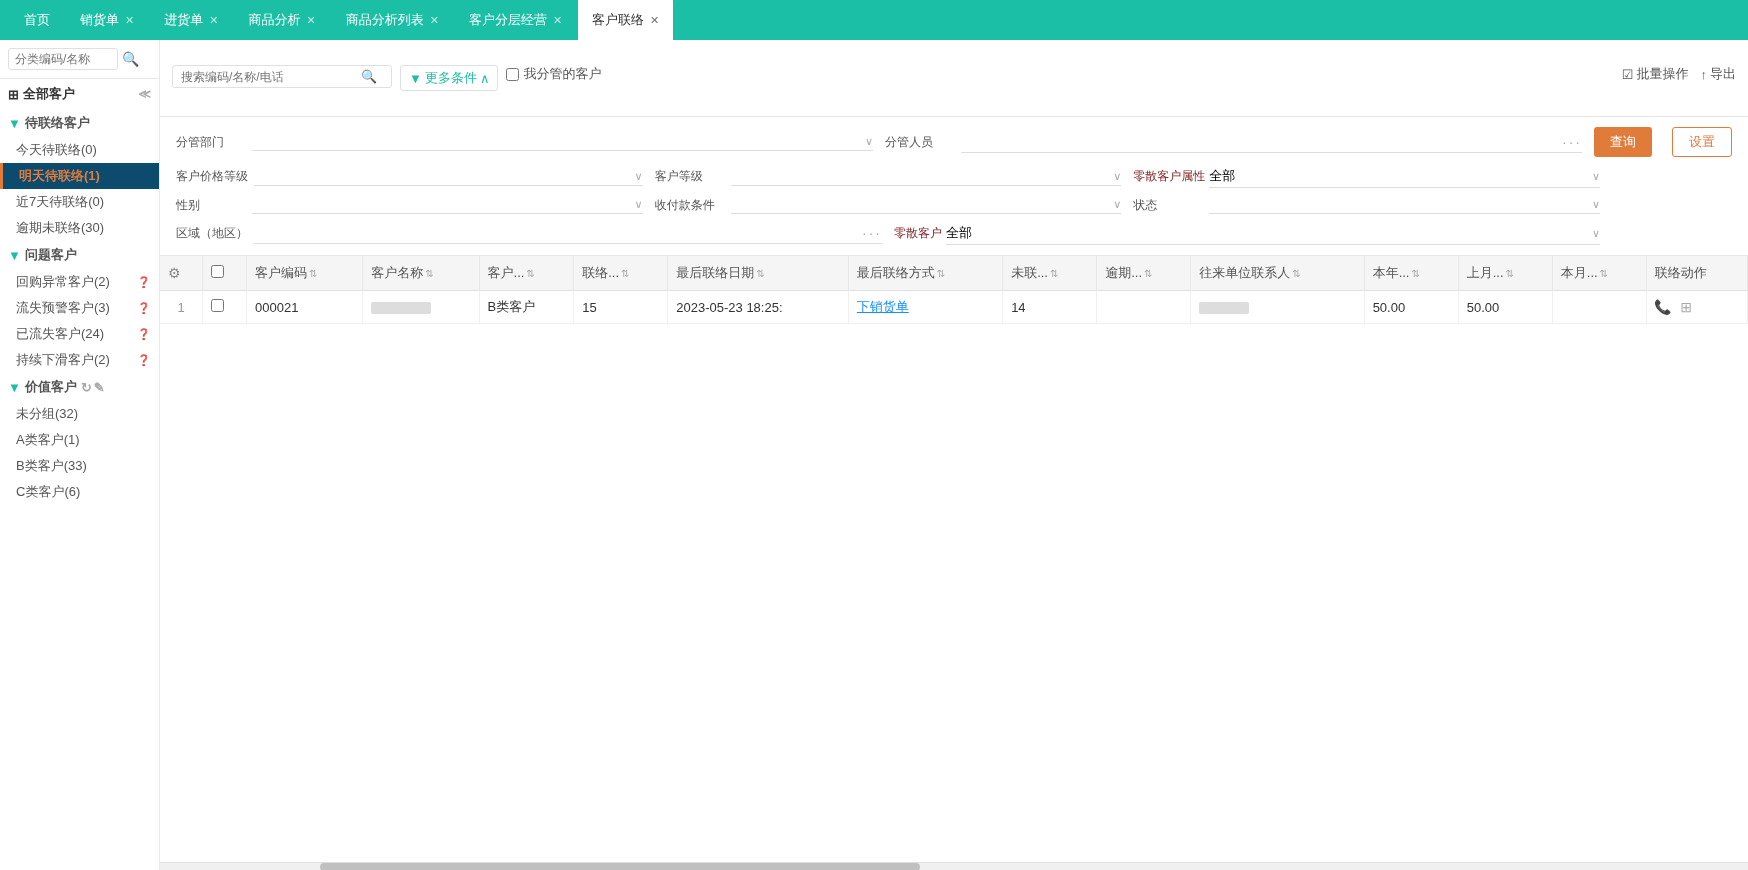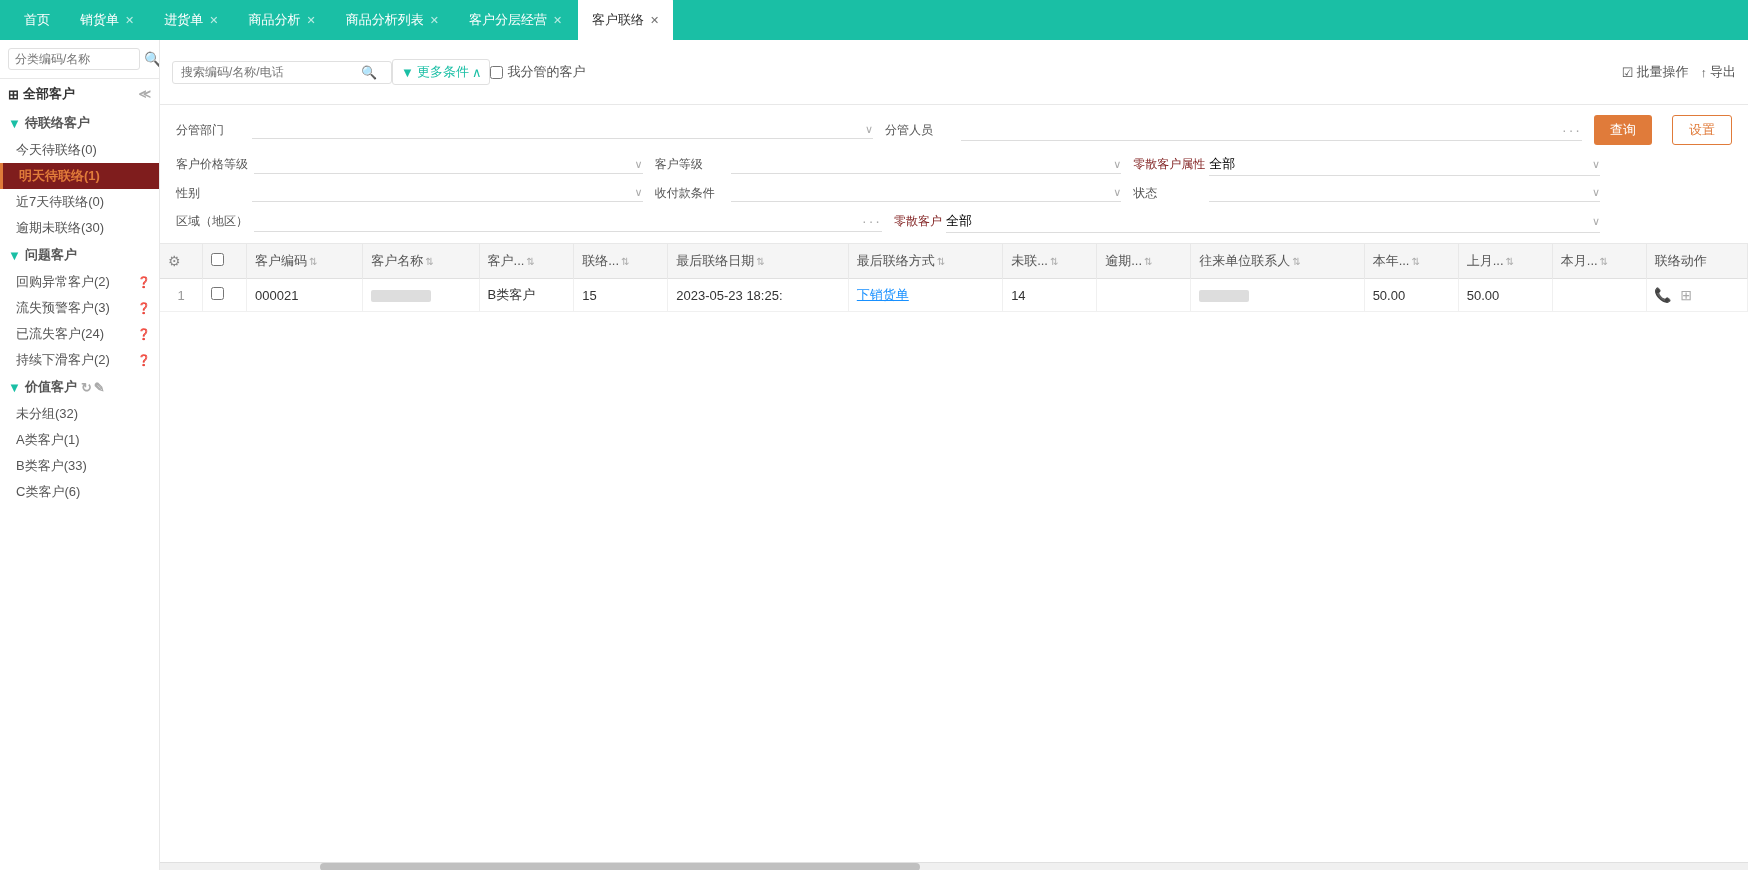--- a/index.html
+++ b/index.html
@@ -45,21 +45,21 @@
     .sidebar-search {
       display: flex;
       align-items: center;
       padding: 8px 8px;
       border-bottom: 1px solid #e8e8e8;
     }
     .sidebar-search input {
       border: 1px solid #e0e0e0;
       border-radius: 3px;
       padding: 3px 6px;
-      width: 132px;
+      width: 110px;
       font-size: 12px;
       outline: none;
     }
     .sidebar-search .search-icon-btn {
       margin-left: 4px;
       cursor: pointer;
       color: #999;
       font-size: 14px;
     }
     .sidebar-group-header {
@@ -86,37 +86,38 @@
     }
     .sidebar-section-title .triangle { margin-right: 4px; color: #1abfa5; }
     .sidebar-item {
       padding: 4px 8px 4px 16px;
       font-size: 12px;
       color: #555;
       cursor: pointer;
       display: flex;
       align-items: center;
     }
-    .sidebar-item.active { background: #7f1d1d; color: #e07b3a; font-weight: bold; border-left: 3px solid #e07b3a; }
+    .sidebar-item.active { background: #0c4a6e; color: #e07b3a; font-weight: bold; border-left: 3px solid #e07b3a; }
     .sidebar-item .help-icon { margin-left: auto; color: #bbb; font-size: 11px; }
 
     
     .content {
       flex: 1;
       display: flex;
       flex-direction: column;
       overflow: hidden;
     }
 
     
     .search-bar {
       background: #fff;
-      padding: 19px 12px;
-      display: flex;
-      align-items: center;
+      padding: 25px 12px;
+      display: flex;
+      align-items: flex-start;
+      gap: 8px;
       border-bottom: 1px solid #e8e8e8;
     }
     .search-input-wrap {
       display: flex;
       align-items: center;
       border: 1px solid #e0e0e0;
       border-radius: 3px;
       padding: 3px 8px;
       width: 220px;
       background: #fff;

